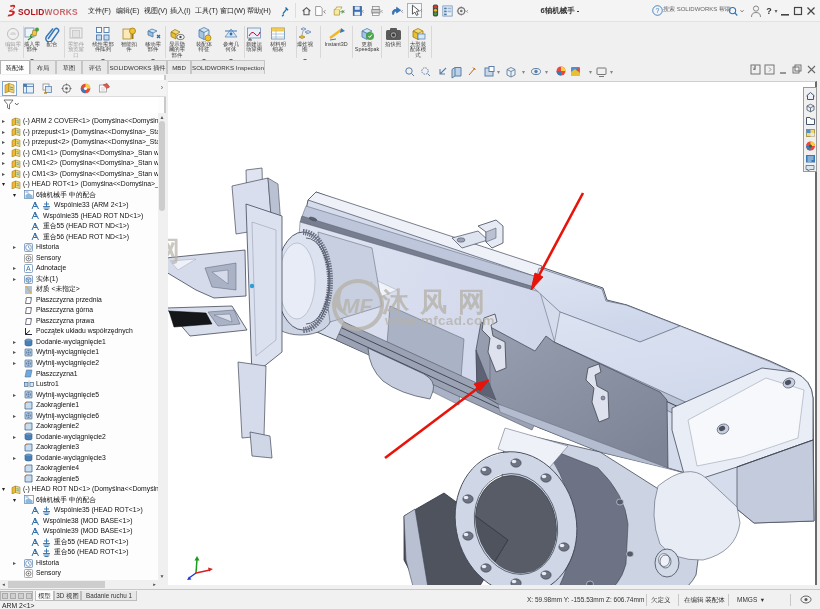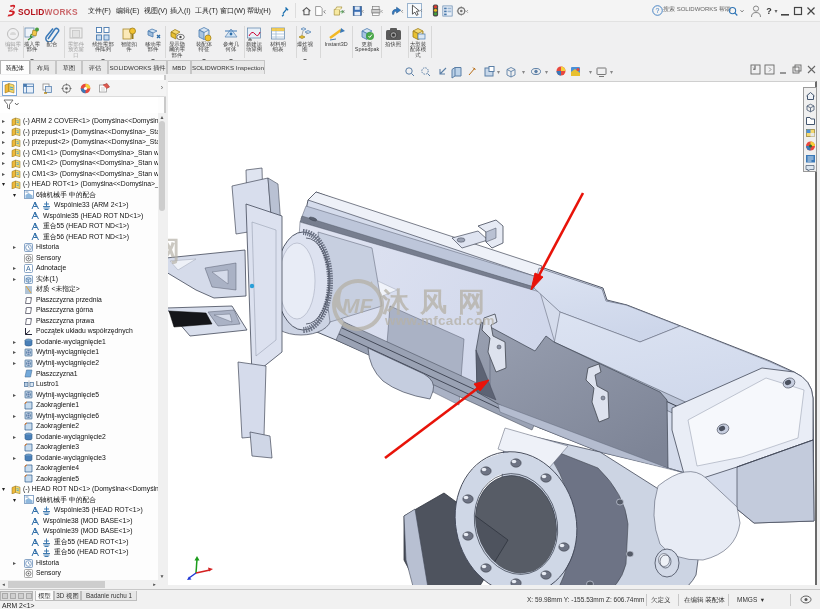--- a/index.html
+++ b/index.html
@@ -114,20 +114,21 @@
         <rect x="2.5" y="6.5" width="3" height="2" fill="#4a79ab"></rect>
         <rect x="6.5" y="6.5" width="4.5" height="2" fill="#9db8d4"></rect>
         <rect x="2.5" y="10" width="3" height="2" fill="#4a79ab"></rect>
       </svg>
     <svg class="qico" style="left:456px;top:5px;" width="13" height="12" viewBox="0 0 16 14">
         <circle cx="6.5" cy="7" r="4.2" fill="none" stroke="#777" stroke-width="1.4"></circle>
         <circle cx="6.5" cy="7" r="1.6" fill="#777"></circle>
         <path d="M6.5,1.5 L6.5,3 M6.5,11 L6.5,12.5 M1,7 L2.5,7 M10.5,7 L12,7" stroke="#777" stroke-width="1.4"></path>
         <path d="M14.5,6 l-1.5,1.5 l1.5,1.5" stroke="#666" stroke-width="0.9" fill="none"></path>
       </svg>
+    <span id="doctitle">6轴机械手 -</span>
     <svg style="position:absolute;left:652px;top:5px;" width="11" height="11" viewBox="0 0 11 11">
         <circle cx="5.5" cy="5.5" r="4.8" fill="none" stroke="#3a7abf" stroke-width="0.9"></circle>
         <text x="3.5" y="8" font-size="7" fill="#3a7abf" font-family="Liberation Sans">?</text>
       </svg>
     <span style="position:absolute;left:663px;top:5px;font-size:6px;color:#666;">搜索 SOLIDWORKS 帮助</span>
     <svg style="position:absolute;left:728px;top:6px;" width="16" height="11" viewBox="0 0 18 12">
         <circle cx="5" cy="5" r="3.6" fill="none" stroke="#2e74b5" stroke-width="1.2"></circle>
         <path d="M7.6,7.6 L10.5,10.5" stroke="#2e74b5" stroke-width="1.4"></path>
         <path d="M14,4.5 l1.8,2 l1.8,-2" fill="none" stroke="#666" stroke-width="0.9"></path>
       </svg>

